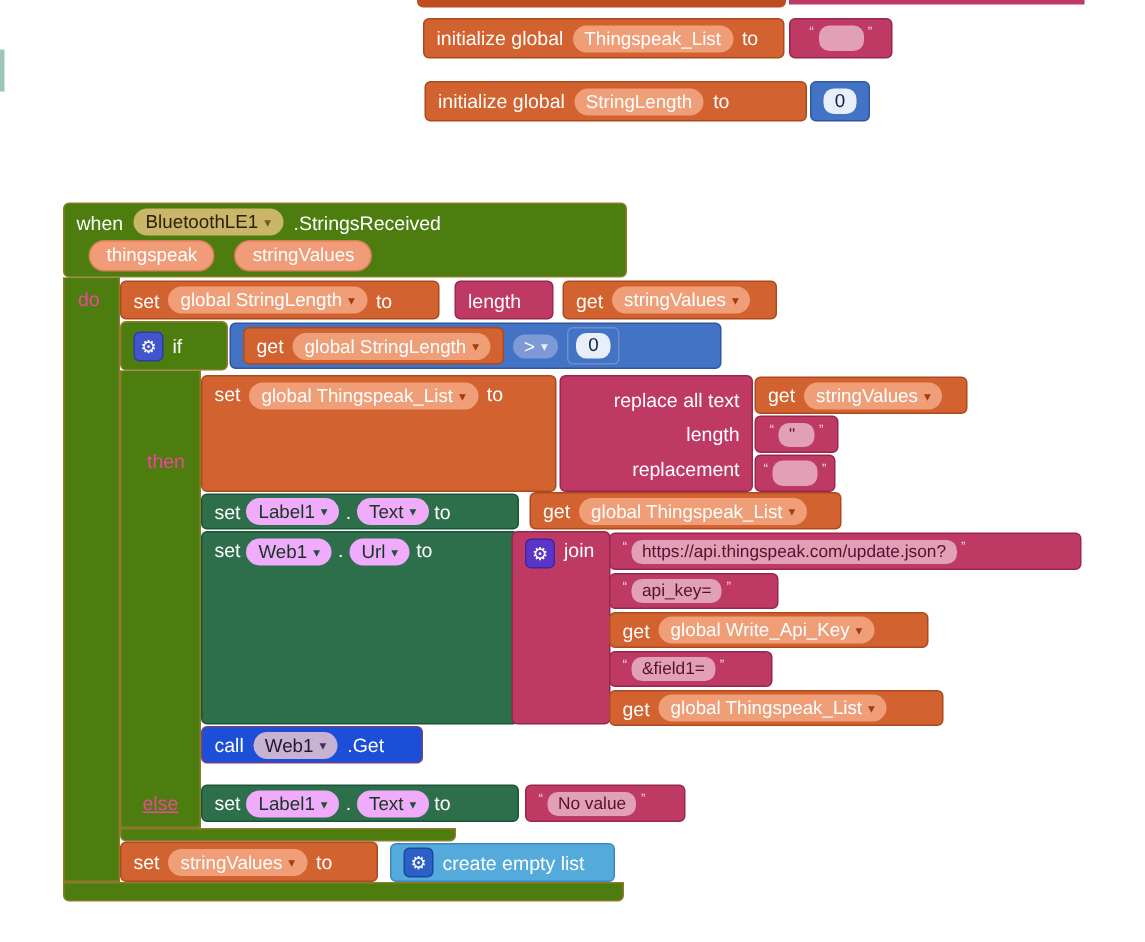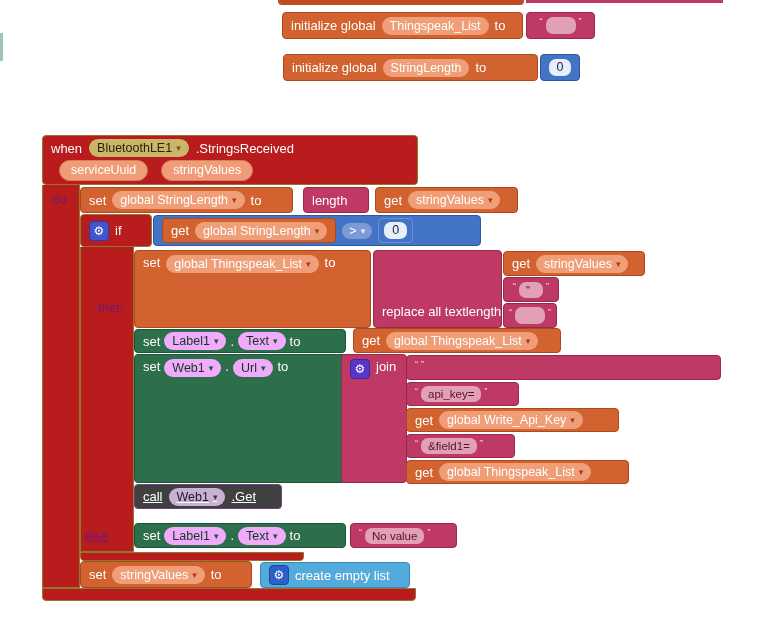--- a/index.html
+++ b/index.html
@@ -3,26 +3,26 @@
 <meta charset="utf-8">
 <style>
   html,body{margin:0;padding:0;background:#fff;}
   #canvas{position:relative;width:763px;height:628px;background:#ffffff;overflow:hidden;
           font-family:"Liberation Sans",sans-serif;font-size:13px;border-radius:32px;}
   .blk{position:absolute;box-sizing:border-box;border:1px solid;border-radius:4px;
        color:#fff;display:flex;align-items:center;gap:6px;padding:0 8px;white-space:nowrap;}
   .rel{position:relative;flex:0 0 auto;}
   .top-align{align-items:flex-start;padding-top:4px;}
   .orange{background:#D2622F;border-color:#AC4A1E;}
-  .gold{background:#b91c1c;border-color:#8F7A2B;}
+  .gold{background:#4d7c0f;border-color:#8F7A2B;}
   .magenta{background:#BE3A64;border-color:#97274B;}
   .green{background:#2D6E4B;border-color:#1C5437;}
   .blue{background:#4273C4;border-color:#2F57A0;}
   .lblue{background:#55AADC;border-color:#3889BE;}
-  .purple{background:#404040;border-color:#6E4381;text-decoration:underline;}
+  .purple{background:#1d4ed8;border-color:#6E4381;}
   .frag{position:absolute;}
   .chip{display:inline-flex;align-items:center;gap:4px;background:#EF9E78;color:#fff;
         border-radius:10px;padding:1px 8px;font-size:12.5px;line-height:16px;}
   .chip .arr{font-size:9px;color:#A33D14;}
   .chip-gold{background:#C9B669;color:#2B2209;}
   .chip-gold .arr{color:#6E5B1E;}
   .chip-green{background:#f0abfc;color:#12371F;}
   .chip-green .arr{color:#1C5437;}
   .chip-purple{background:#C7B3D1;color:#241430;}
   .chip-purple .arr{color:#4A2F56;}
@@ -35,25 +35,25 @@
              font-size:11.5px;line-height:14px;min-width:10px;min-height:14px;display:inline-block;}
   .pinkfield.empty{min-width:16px;height:15px;}
   .q{font-size:9px;line-height:1;align-self:flex-start;margin-top:4px;color:#F3D9E2;}
   .gear{width:18px;height:18px;border-radius:4px;display:inline-flex;align-items:center;
         justify-content:center;color:#fff;font-size:12px;line-height:1;flex:0 0 auto;}
   .gear-if{background:#4355CC;border:1px solid #2E3BA8;}
   .gear-join{background:#5936C8;border:1px solid #41249E;}
   .gear-list{background:#2D5FC8;border:1px solid #1F459C;}
   .pill{background:#F09C78;border:1px solid #D87F56;border-radius:12px;padding:2px 11px;
         color:#fff;font-size:12.5px;line-height:15px;}
-  .freelabel{position:absolute;color:#701a75;}
+  .freelabel{position:absolute;color:#ec4899;}
   .hdr-rows{display:flex;flex-direction:column;justify-content:center;gap:3px;
             padding:3px 8px;align-items:flex-start;}
   .hdr-row{display:flex;align-items:center;gap:7px;}
-  .replace-grid{flex-direction:row;align-items:flex-end;justify-content:space-between;
+  .replace-grid{flex-direction:column;align-items:flex-end;justify-content:space-between;
                 padding:4px 8px;gap:0;}
   .replace-grid span{line-height:23px;}
 </style>
 </head>
 <body>
 
 <div id="canvas">
 
   <div class="frag" style="left:278px;top:0;width:246px;height:5px;background:#BF4D22;border-radius:0 0 4px 4px;"></div>
   <div class="frag" style="left:526px;top:0;width:197px;height:3px;background:#BE3A64;"></div>
@@ -82,21 +82,21 @@
   <div class="blk gold hdr-rows" style="left:42px;top:135px;width:376px;height:50px;">
     <div class="hdr-row">
       <span>when</span>
       <span class="chip chip-gold">
         <span>BluetoothLE1</span>
         <span class="arr">▾</span>
       </span>
       <span>.StringsReceived</span>
     </div>
     <div class="hdr-row" style="margin-left:8px;gap:13px;">
-      <span class="pill">serviceUuid</span>
+      <span class="pill">thingspeak</span>
       <span class="pill">stringValues</span>
     </div>
   </div>
   <div class="blk gold" style="left:42px;top:185px;width:38px;height:403px;border-top:none;border-radius:0;"></div>
   <div class="blk gold" style="left:42px;top:588px;width:374px;height:13px;border-radius:0 0 4px 4px;"></div>
   <span class="freelabel" style="left:52px;top:192px;">do</span>
 
   <div class="blk orange" style="left:80px;top:187px;width:213px;height:26px;">
     <span>set</span>
     <span class="chip">
@@ -132,21 +132,21 @@
       <span>&gt;</span>
       <span class="arr">▾</span>
     </span>
     <div class="blk blue rel" style="height:25px;border-color:#6E8FC9;padding:0 5px;">
       <span class="numfield">0</span>
     </div>
   </div>
   <div class="blk gold" style="left:80px;top:247px;width:54px;height:305px;border-top:none;border-radius:0;"></div>
   <div class="blk gold" style="left:80px;top:552px;width:224px;height:9px;border-radius:0 0 4px 4px;"></div>
   <span class="freelabel" style="left:98px;top:256px;margin-top:44px;">then</span>
-  <span class="freelabel" style="left:85px;top:528px;text-decoration:underline;">else</span>
+  <span class="freelabel" style="left:95px;top:528px;text-decoration:underline;">else</span>
 
   <div class="blk orange top-align" style="left:134px;top:250px;width:237px;height:78px;">
     <span>set</span>
     <span class="chip">
       <span>global Thingspeak_List</span>
       <span class="arr">▾</span>
     </span>
     <span>to</span>
   </div>
   <div class="blk magenta replace-grid" style="left:373px;top:250px;width:129px;height:78px;">
@@ -205,20 +205,21 @@
       <span class="arr">▾</span>
     </span>
     <span>to</span>
   </div>
   <div class="blk magenta top-align" style="left:341px;top:354px;width:66px;height:129px;">
     <span class="gear gear-join">⚙</span>
     <span>join</span>
   </div>
   <div class="blk magenta" style="left:406px;top:355px;width:315px;height:25px;gap:3px;">
     <span class="q">“</span>
+    <span class="pinkfield">https://api.thingspeak.com/update.json?</span>
     <span class="q">”</span>
   </div>
   <div class="blk magenta" style="left:406px;top:382px;width:113px;height:24px;gap:3px;">
     <span class="q">“</span>
     <span class="pinkfield">api_key=</span>
     <span class="q">”</span>
   </div>
   <div class="blk orange" style="left:406px;top:408px;width:213px;height:24px;">
     <span>get</span>
     <span class="chip">

